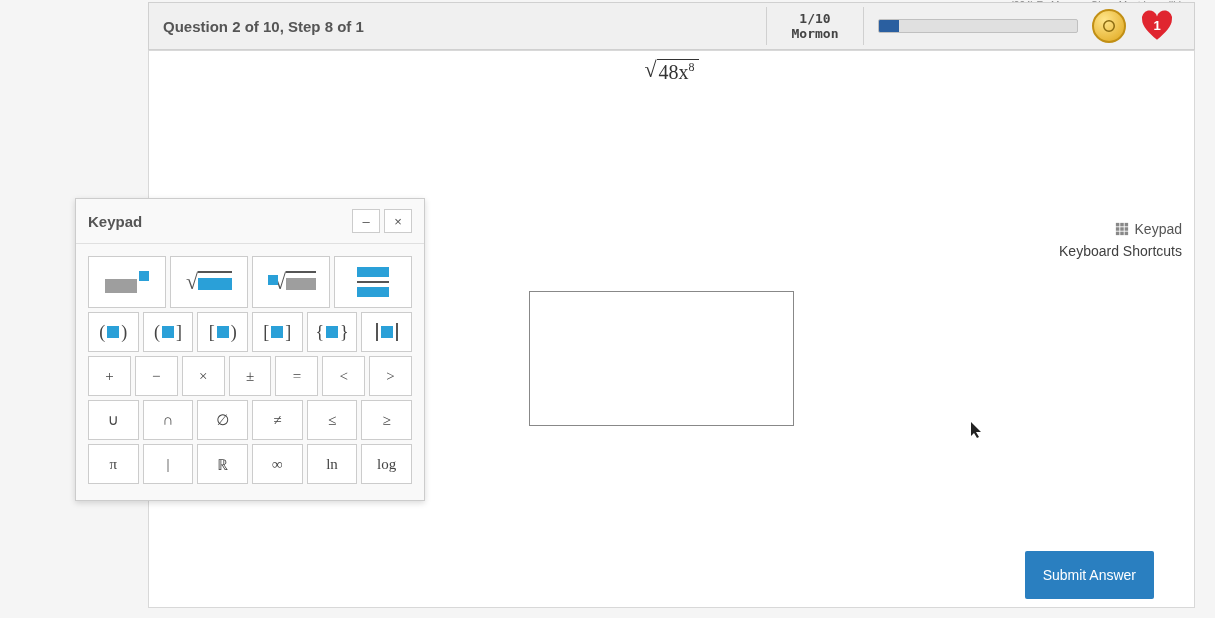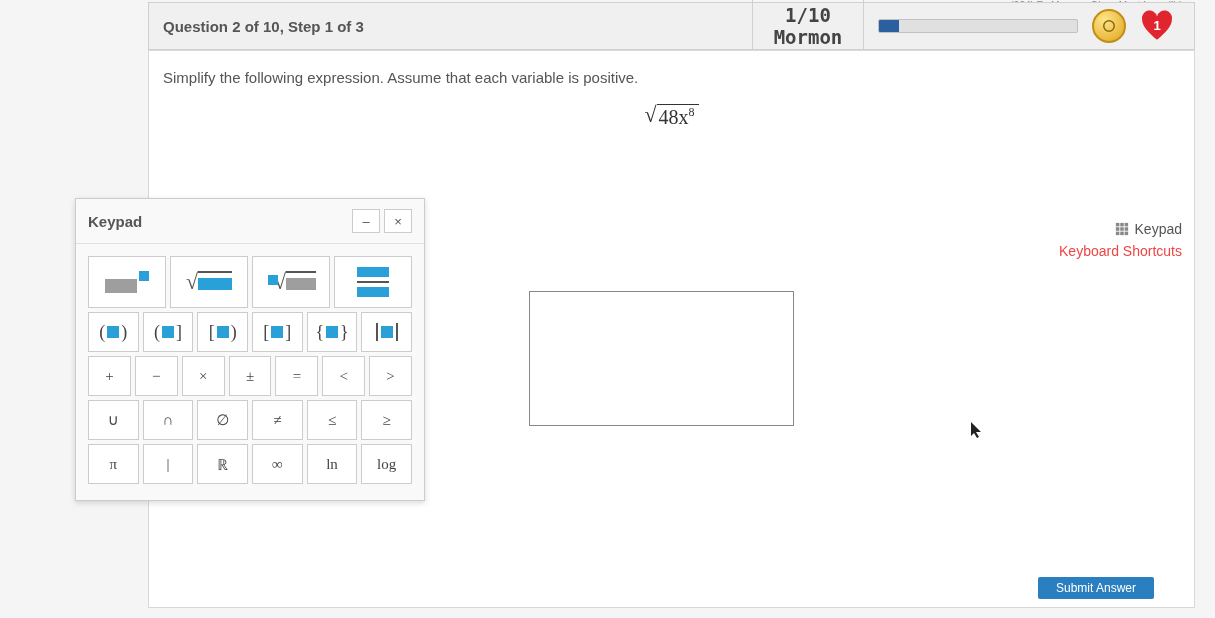--- a/index.html
+++ b/index.html
@@ -35,24 +35,24 @@
 .question-label {
   padding-left: 14px;
   font-weight: bold;
   font-size: 15px;
   color: #555;
   flex: 1;
 }
 .score-box {
   border-left: 1px solid #d0d0d0;
   border-right: 1px solid #d0d0d0;
-  width: 112px;
+  width: 98px;
   text-align: center;
   font-family: monospace;
-  font-size: 19px;
+  font-size: 13px;
   color: #444;
   font-weight: bold;
   padding: 4px 0;
 }
 .progress-wrap {
   width: 200px;
   margin: 0 14px;
 }
 .progress-track {
   height: 14px;
@@ -141,32 +141,32 @@
 }
 .side-links .kp-link {
   color: #555;
   cursor: pointer;
   display: inline-flex;
   align-items: center;
   gap: 6px;
   margin-bottom: 6px;
 }
 .side-links .kb-link {
-  color: #ef4444;
+  color: #404040;
   cursor: pointer;
 }
 .submit-btn {
   position: absolute;
   bottom: 8px;
   right: 40px;
   background: #2a7fc0;
   color: #fff;
   border: none;
-  padding: 4px 18px;
-  font-size: 12px;
+  padding: 16px 18px;
+  font-size: 14px;
   cursor: pointer;
   border-radius: 2px;
 }
 .cursor-arrow {
   position: absolute;
   top: 370px;
   right: 210px;
   font-size: 16px;
   color: #333;
 }
@@ -250,21 +250,21 @@
 .icon-keypad {
   width: 14px; height: 14px;
 }
 </style>
 </head>
 <body>
 
 <div class="top-strip">(224) Ex Mormon Gives Most Incredible...</div>
 
 <div class="header-bar">
-  <div class="question-label">Question 2 of 10, Step 1 of 3</div>
+  <div class="question-label">Question 2 of 10, Step 8 of 1</div>
   <div class="score-box">
     <div>1/10</div>
     <div>Mormon</div>
   </div>
   <div class="progress-wrap">
     <div class="progress-track">
         <div class="progress-fill" style="width:10%"></div>
       </div>
   </div>
   <div class="coin">
@@ -274,21 +274,20 @@
   </div>
   <div class="heart">
     <svg viewBox="0 0 32 32">
         <path d="M16 29 C8 22 2 16 2 10 A7 7 0 0 1 16 7 A7 7 0 0 1 30 10 C30 16 24 22 16 29Z" fill="#e0252f"></path>
       </svg>
     <span class="heart-num">1</span>
   </div>
 </div>
 
 <div class="content-panel">
-  <div class="instruction">Simplify the following expression. Assume that each variable is positive.</div>
 
   <div class="expression">
     <span class="radical">
       <span class="surd">√</span>
       <span class="under">
         <span>48</span><span>x</span><sup>8</sup>
       </span>
     </span>
   </div>
 

